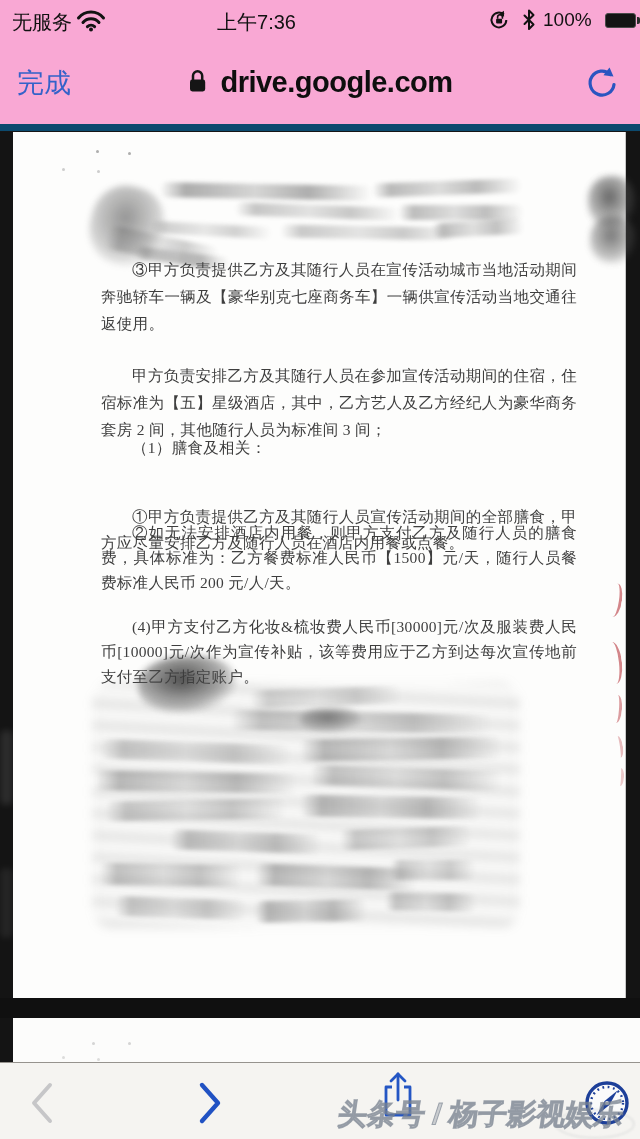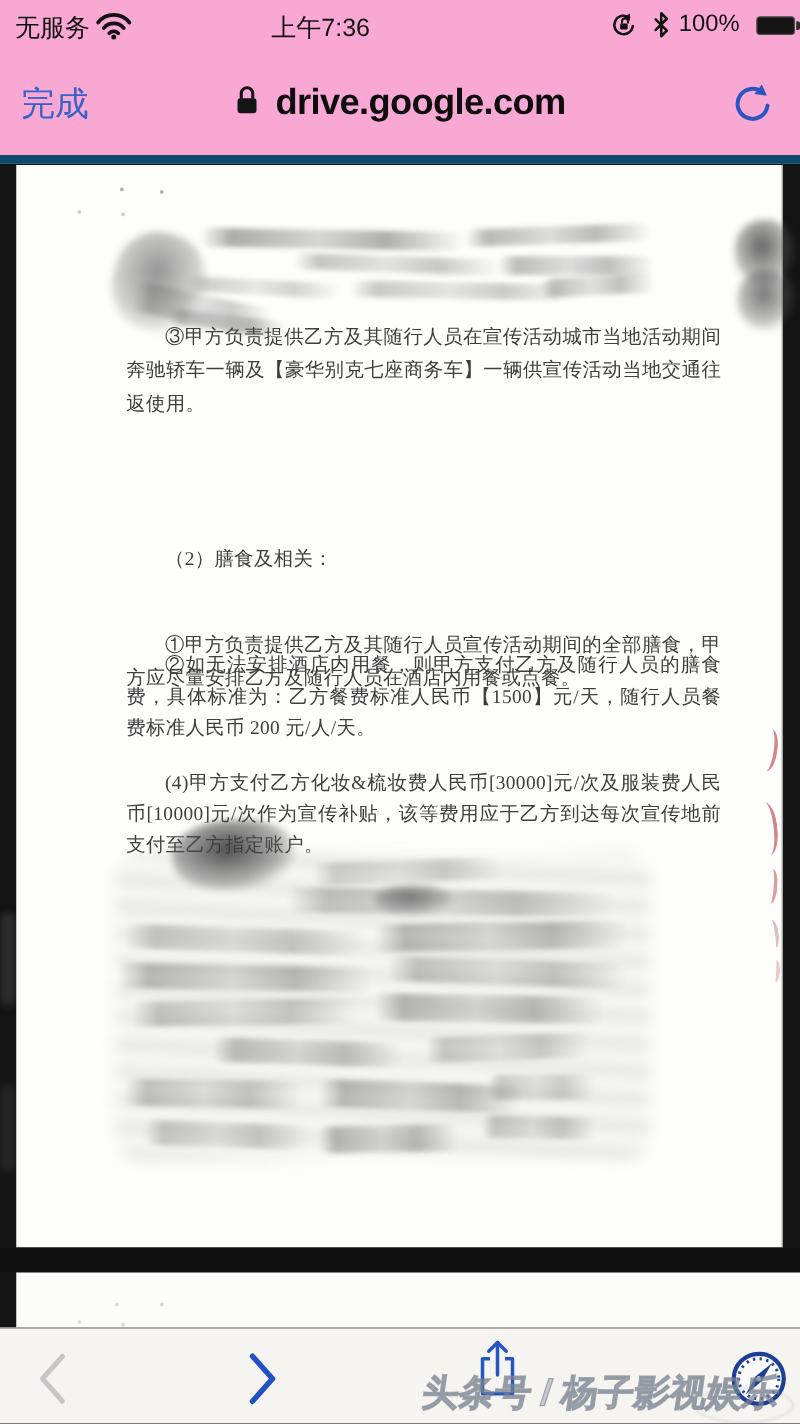--- a/index.html
+++ b/index.html
@@ -126,21 +126,22 @@
     </div>
   </div>
 
   <div class="content">
     <div class="page1"></div>
     <div class="gap-bar"></div>
     <div class="page2"></div>
   </div>
 
   <p class="doc-p indent" style="top:256px;line-height:27px;">③甲方负责提供乙方及其随行人员在宣传活动城市当地活动期间奔驰轿车一辆及【豪华别克七座商务车】一辆供宣传活动当地交通往返使用。</p>
-  <p class="doc-p indent" style="top:435px;line-height:25px;">（2）膳食及相关：</p>
+  <p class="doc-p indent" style="top:362px;line-height:27px;">甲方负责安排乙方及其随行人员在参加宣传活动期间的住宿，住宿标准为【五】星级酒店，其中，乙方艺人及乙方经纪人为豪华商务套房 2 间，其他随行人员为标准间 3 间；</p>
+  <p class="doc-p indent" style="top:435px;line-height:25px;">（1）膳食及相关：</p>
   <p class="doc-p indent" style="top:464px;line-height:26px;margin-top:40px;">①甲方负责提供乙方及其随行人员宣传活动期间的全部膳食，甲方应尽量安排乙方及随行人员在酒店内用餐或点餐。</p>
   <p class="doc-p indent" style="top:520px;line-height:25px;">②如无法安排酒店内用餐，则甲方支付乙方及随行人员的膳食费，具体标准为：乙方餐费标准人民币【1500】元/天，随行人员餐费标准人民币 200 元/人/天。</p>
   <p class="doc-p indent" style="top:614px;line-height:25px;">(4)甲方支付乙方化妆&amp;梳妆费人民币[30000]元/次及服装费人民币[10000]元/次作为宣传补贴，该等费用应于乙方到达每次宣传地前支付至乙方指定账户。</p>
 
   <span class="speck" style="left:96px;top:150px;"></span>
   <span class="speck" style="left:128px;top:152px;"></span>
   <span class="speck" style="left:62px;top:168px;opacity:.6;"></span>
   <span class="speck" style="left:97px;top:170px;opacity:.6;"></span>
   <span class="speck" style="left:92px;top:1042px;opacity:.5;"></span>
   <span class="speck" style="left:128px;top:1042px;opacity:.5;"></span>

